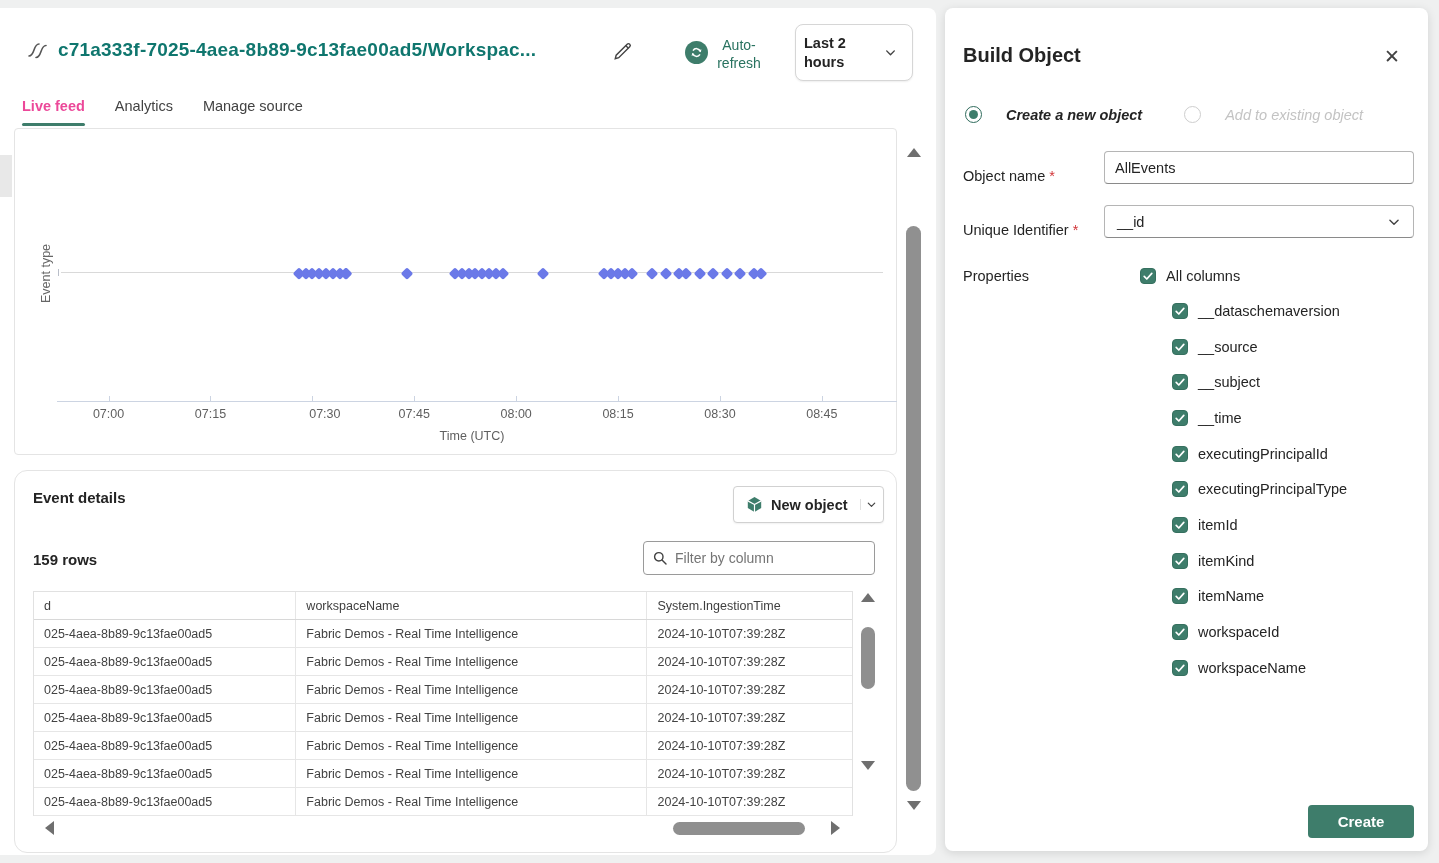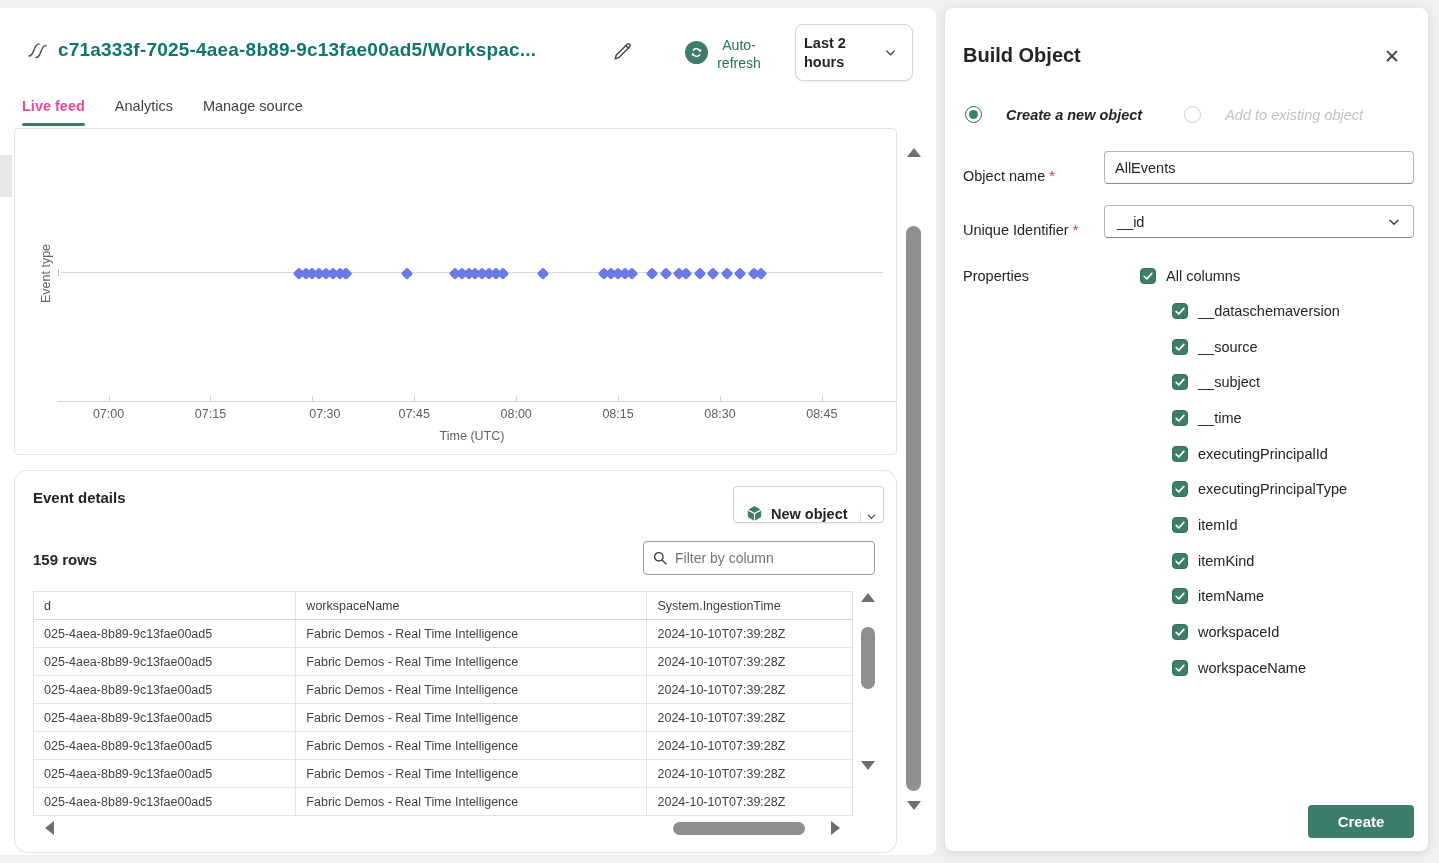--- a/index.html
+++ b/index.html
@@ -34,21 +34,21 @@
   .pt { position:absolute; top:5.5px; width:8.6px; height:8.6px; background:#6b79e8; border-radius:2px; transform:translateX(-50%) rotate(45deg); }
   .x-axis { position:absolute; left:46px; top:272px; width:822px; height:40px; }
   .axis-line { position:absolute; left:-4px; right:-14px; top:0; height:1px; background:#ccd4e2; }
   .tick { position:absolute; top:-5px; width:1px; height:5px; background:#ccd4e2; }
   .tick-label { position:absolute; top:6px; transform:translateX(-50%); font-size:12.5px; color:#5f5f5f; white-space:nowrap; }
   .x-title { position:absolute; left:46px; top:300px; width:822px; text-align:center; font-size:12.5px; color:#5f5f5f; }
 
   
   .details-card { position:absolute; left:14px; top:462px; width:883px; height:383px; border:1px solid #e4e4e4; border-radius:13px; background:#fff; }
   .details-title { position:absolute; left:18px; top:18px; font-size:15px; font-weight:700; color:#242424; }
-  .new-object-btn { position:absolute; left:718px; top:15px; height:37px; display:flex; align-items:flex-end; border:1px solid #d1d1d1; border-radius:4px; background:#fff; box-shadow:0 1px 2px rgba(0,0,0,.06); cursor:pointer; }
+  .new-object-btn { position:absolute; left:718px; top:15px; height:37px; display:flex; align-items:center; border:1px solid #d1d1d1; border-radius:4px; background:#fff; box-shadow:0 1px 2px rgba(0,0,0,.06); cursor:pointer; }
   .new-object-main { display:flex; align-items:center; gap:8px; padding:0 12px; font-size:14.5px; font-weight:700; color:#242424; }
   .new-object-split { width:23px; display:flex; align-items:center; justify-content:center; border-left:1px solid #e0e0e0; }
   .rows-count { position:absolute; left:18px; top:80px; font-size:15px; font-weight:700; color:#242424; }
   .filter-box { position:absolute; left:628px; top:70px; width:232px; height:34px; border:1px solid #9a9a9a; border-radius:4px; display:flex; align-items:center; padding:0 8px; gap:7px; background:#fff; }
   .filter-input { border:none; outline:none; flex:1; font-size:14px; color:#242424; font-family:"Liberation Sans",sans-serif; }
   .filter-input::placeholder { color:#757575; }
 
   .dtable { position:absolute; left:18px; top:120px; width:820px; border:1px solid #e1e1e1; border-bottom:none; }
   .trow { display:flex; height:28px; border-bottom:1px solid #e6e6e6; }
   .trow.thead { border-bottom:1px solid #d8d8d8; }

